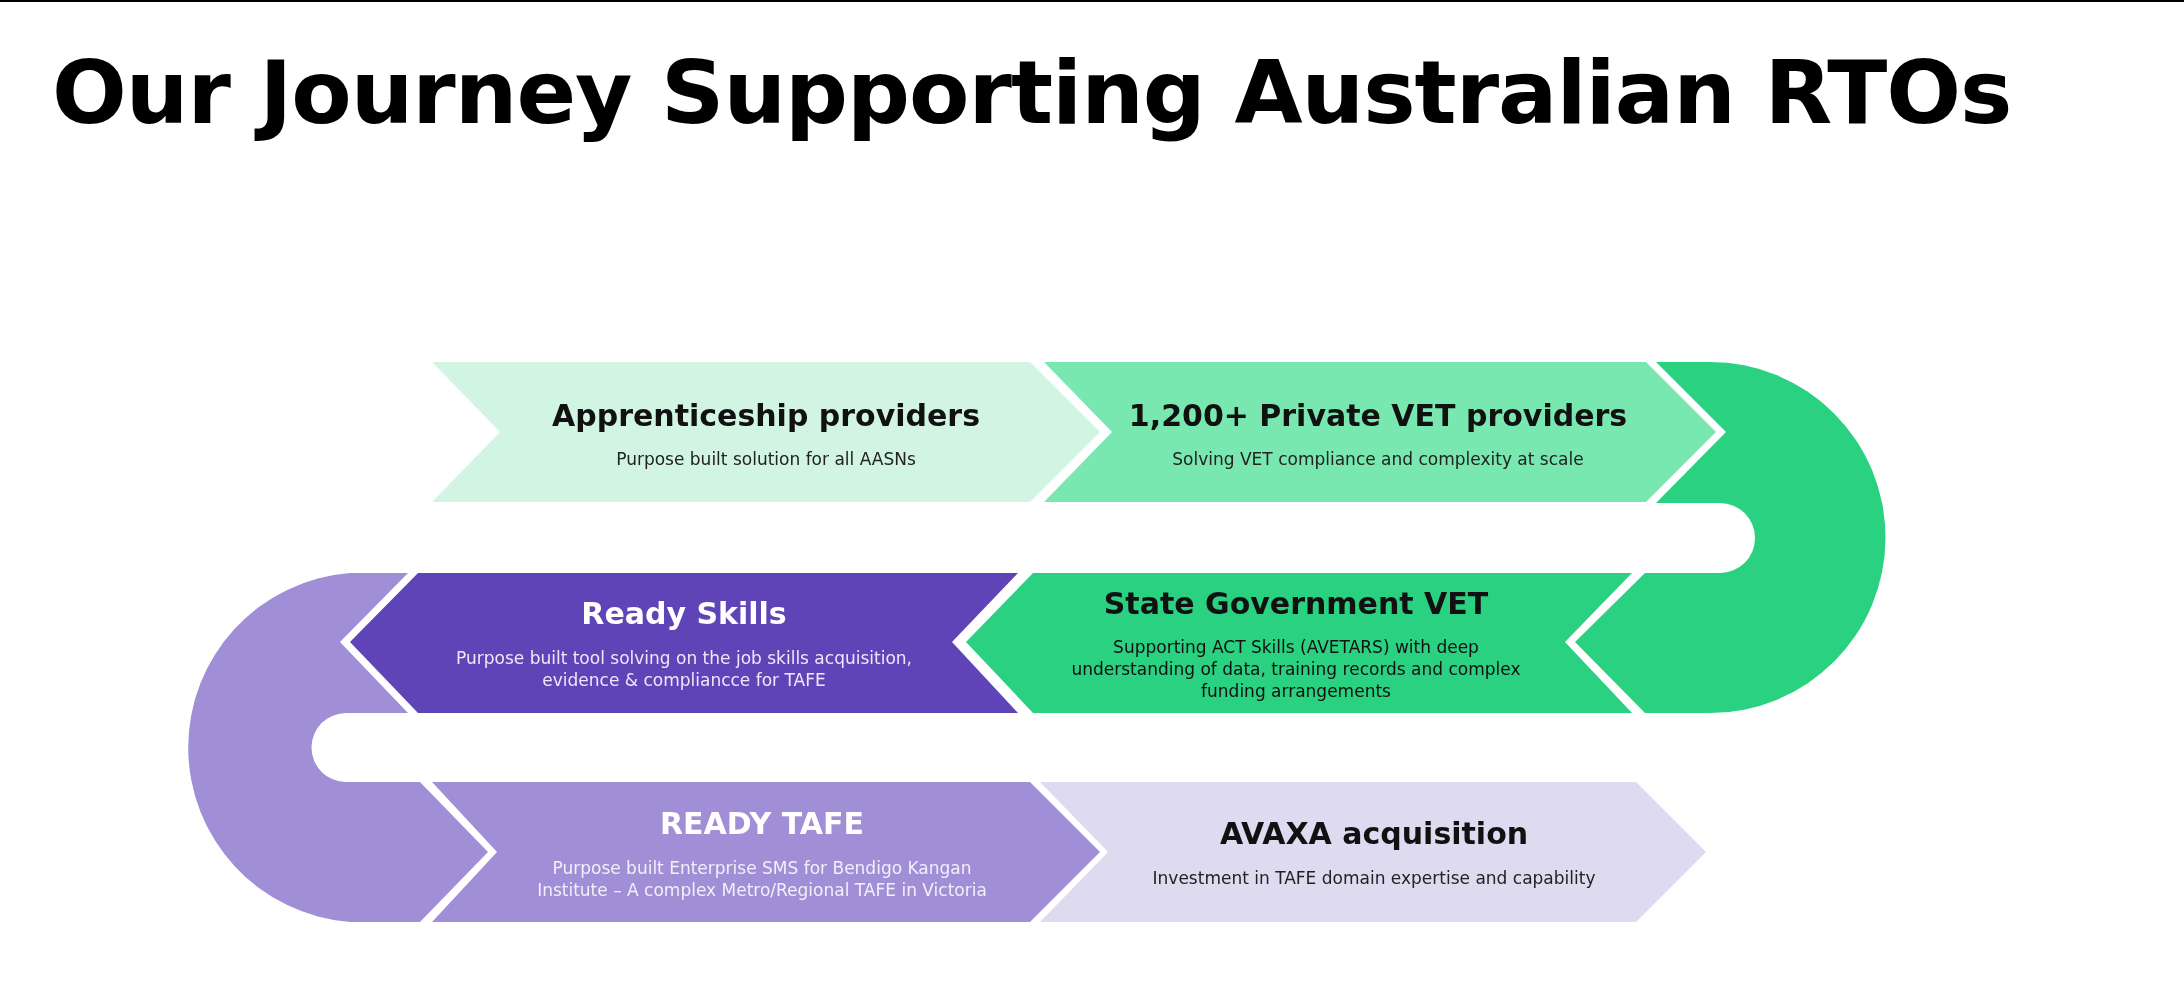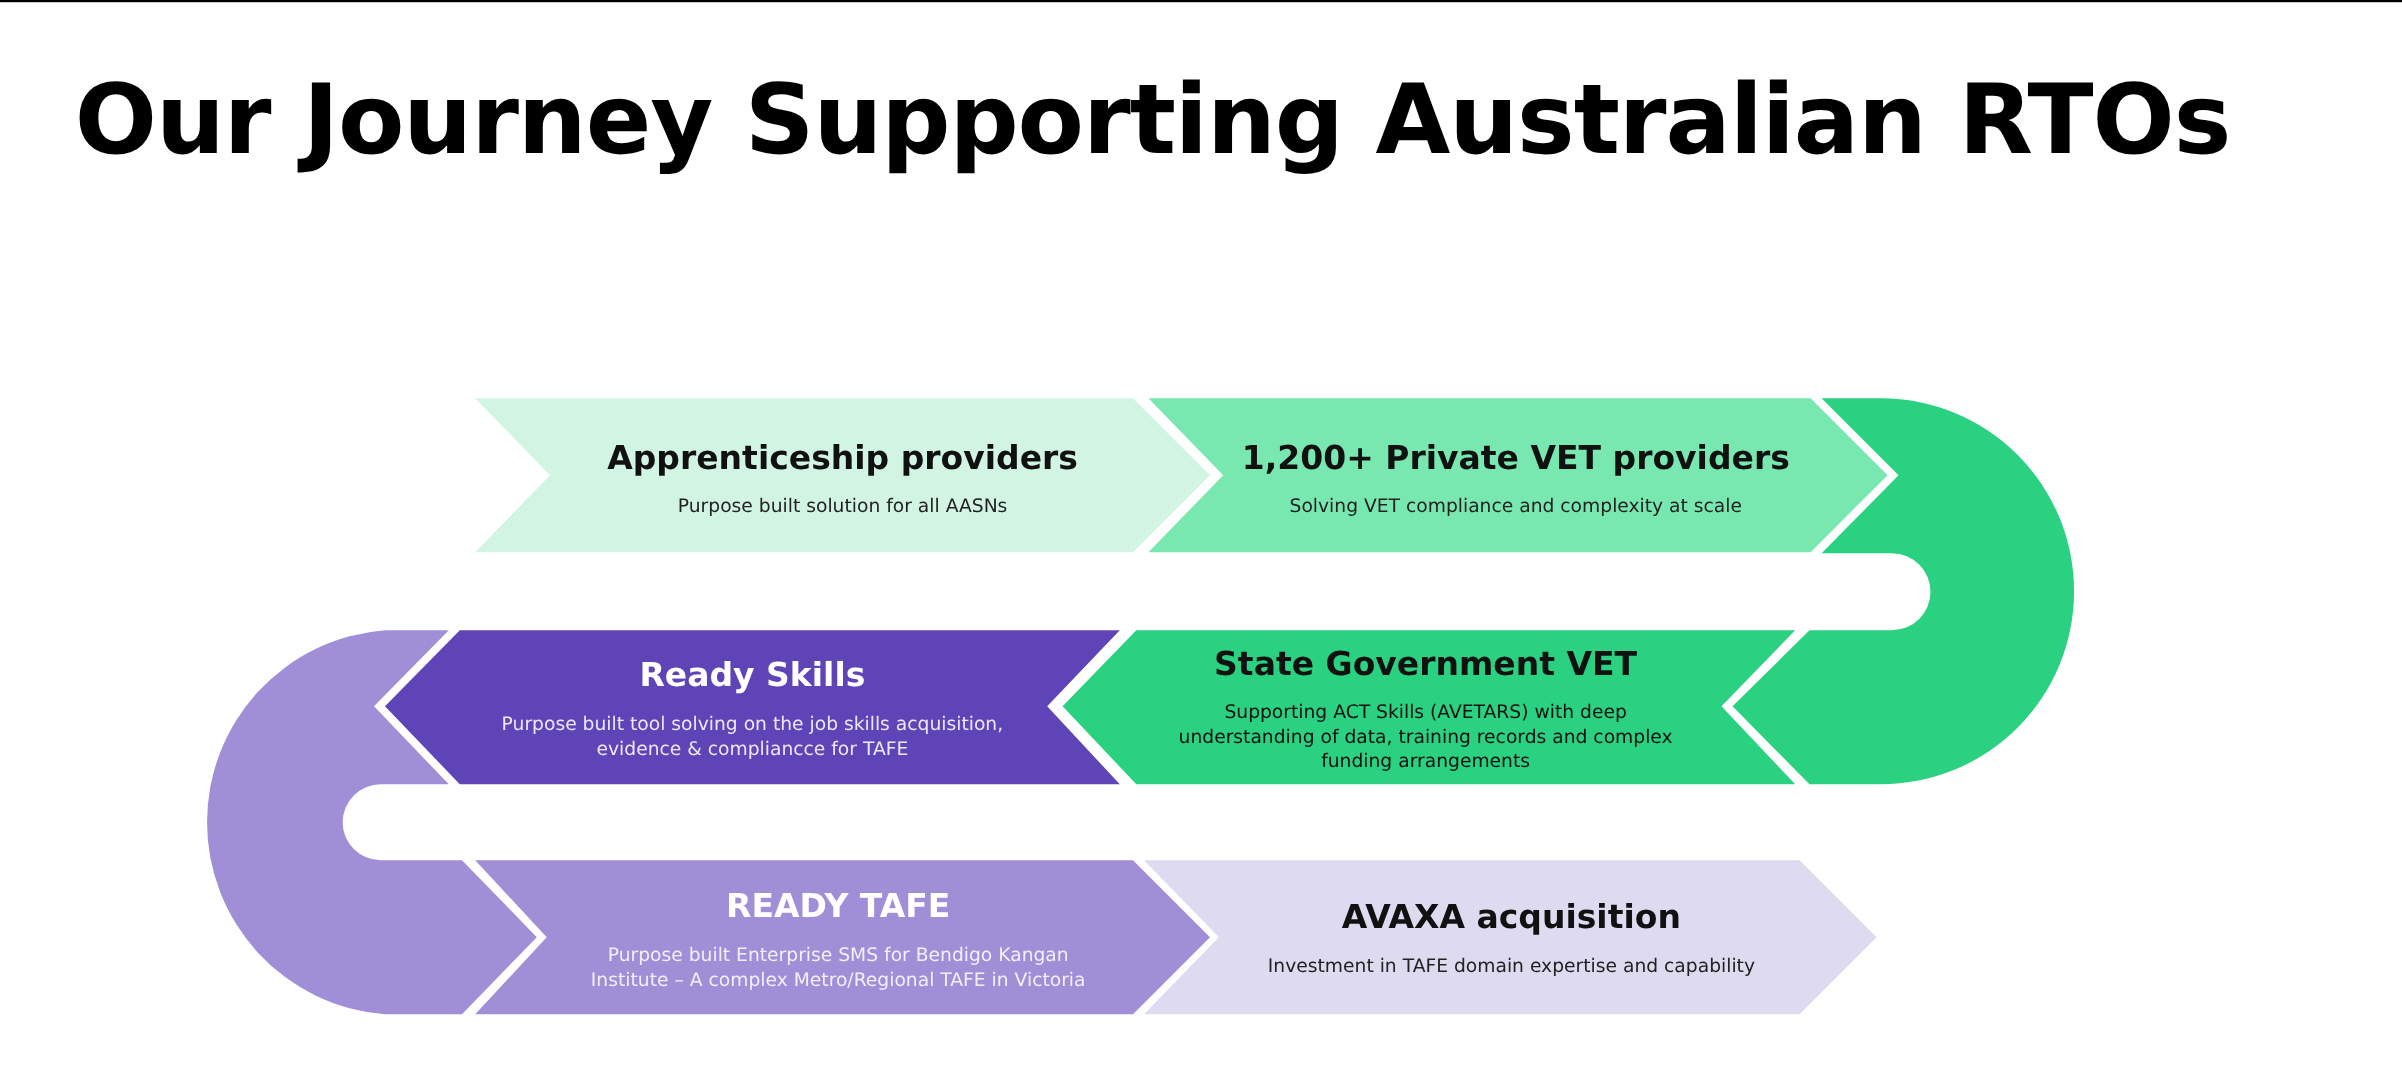--- a/index.html
+++ b/index.html
@@ -1,18 +1,18 @@
 <!DOCTYPE html>
 <html><head>
 <meta charset="utf-8">
 <style>
   html, body { margin: 0; padding: 0; background: #ffffff; }
   body { width: 2184px; height: 988px; position: relative; overflow: hidden; font-family: "DejaVu Sans", sans-serif; }
   .topline { position: absolute; left: 0; top: 0; width: 2184px; height: 2px; background: #000; }
-  .title { position: absolute; left: 52px; top: 40px; margin: 16px; font-family: "DejaVu Sans", sans-serif; font-weight: 700; font-size: 88px; letter-spacing: -1px; color: #000; line-height: 1.2; white-space: nowrap; }
+  .title { position: absolute; left: 52px; top: 40px; margin: 0; font-family: "DejaVu Sans", sans-serif; font-weight: 700; font-size: 88px; letter-spacing: -1px; color: #000; line-height: 1.2; white-space: nowrap; }
   svg.diagram { position: absolute; left: 0; top: 0; }
   .step-title { font-family: "DejaVu Sans", sans-serif; font-weight: 700; }
   .step-desc { font-family: "DejaVu Sans", sans-serif; font-weight: 400; }
 </style>
 </head>
 <body>
 
 <div class="topline"></div>
 <h1 class="title">Our Journey Supporting Australian RTOs</h1>
 

